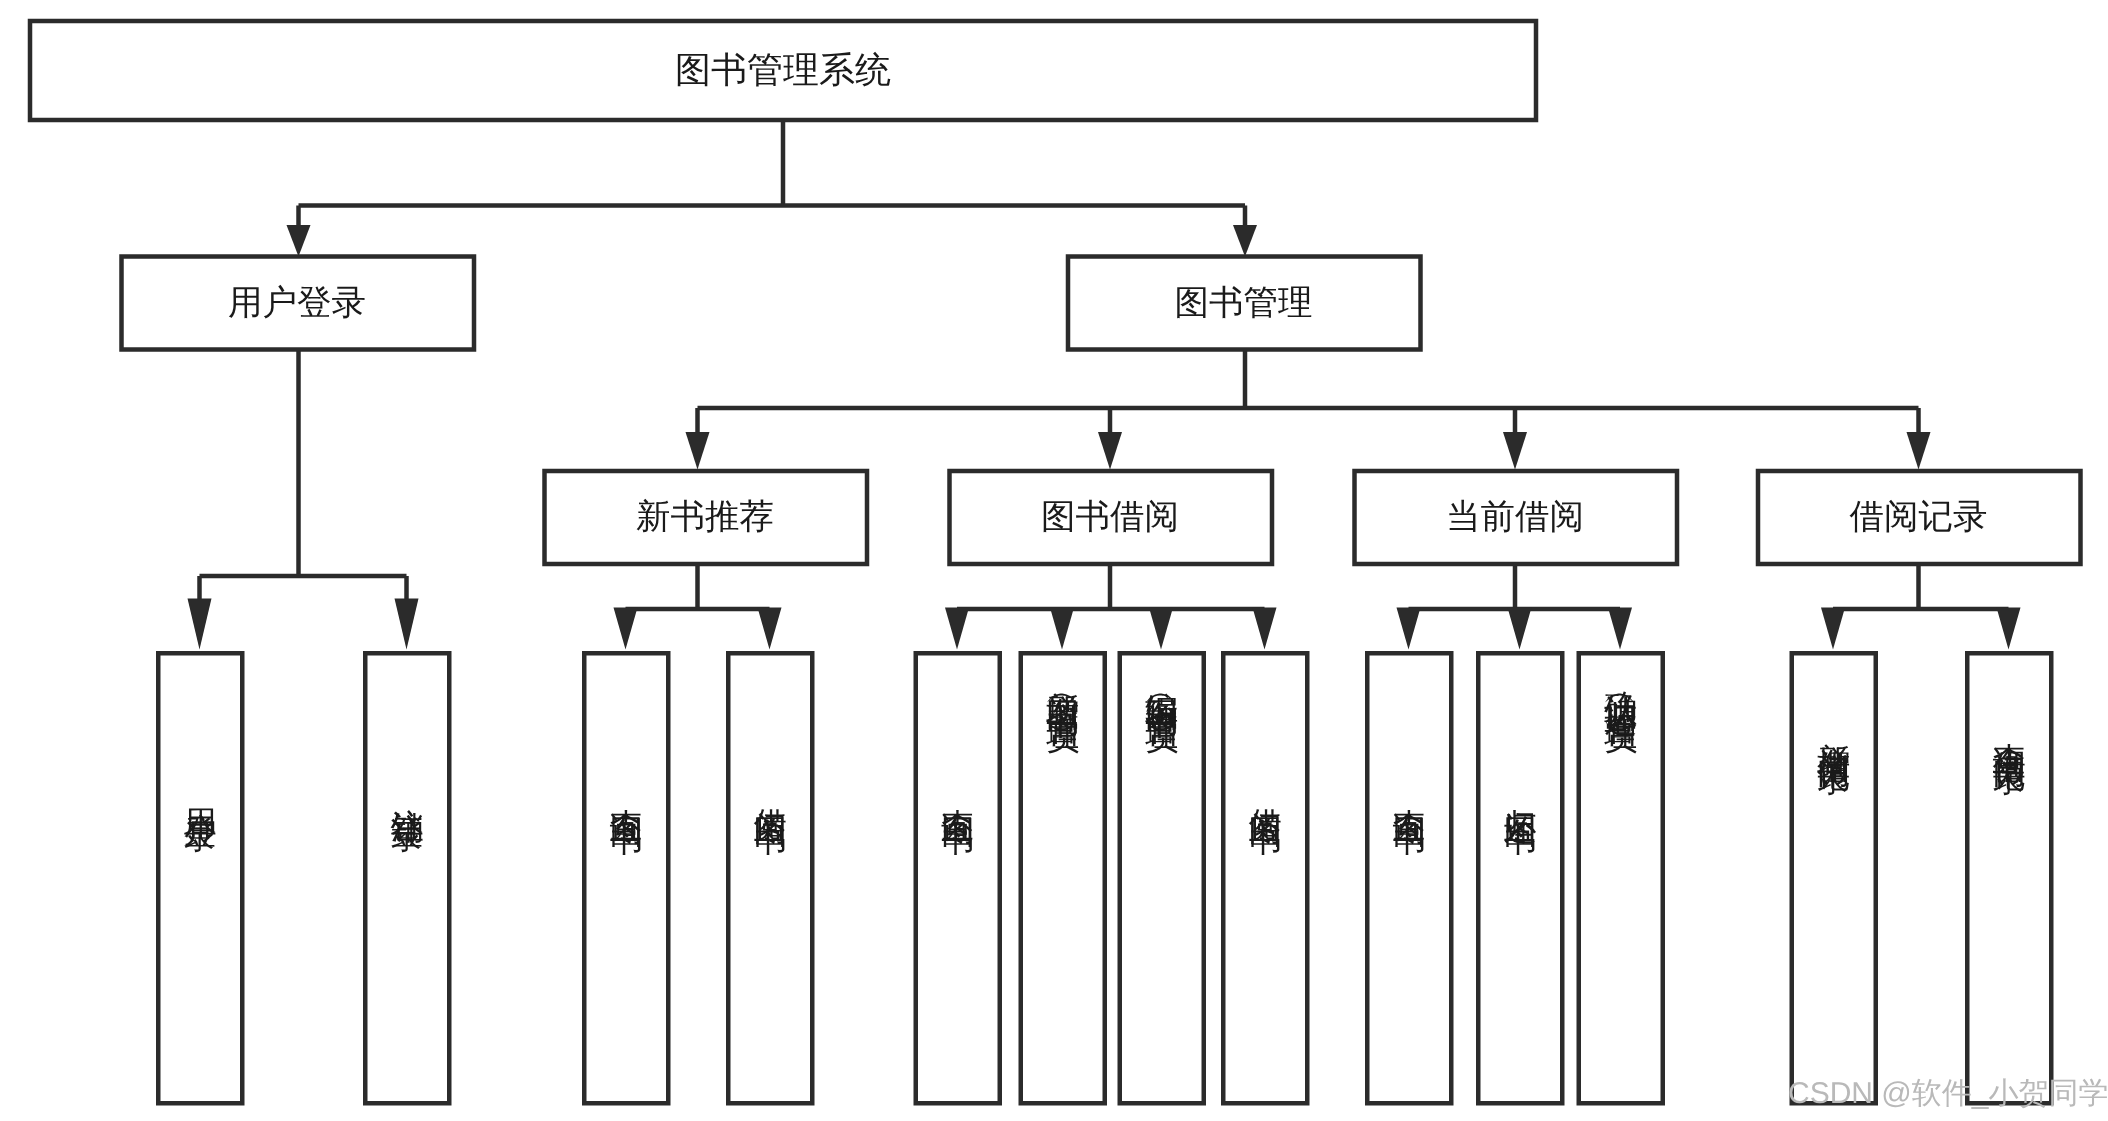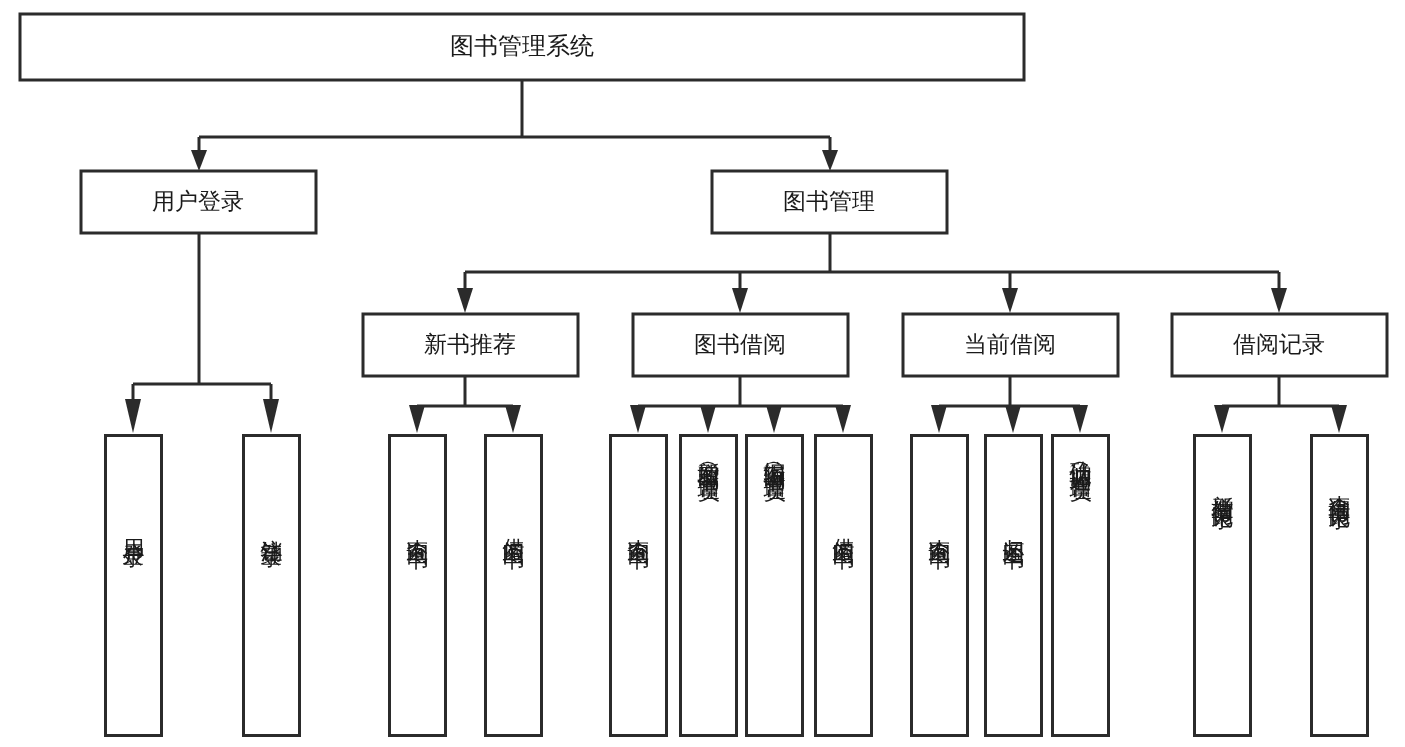--- a/index.html
+++ b/index.html
@@ -227,14 +227,15 @@
   </div>
 
   <div class="vert-box" style="left:1193px; top:434px; width:59px; height:303px; padding-top:40px;">
     <span class="vert-text">新增借阅记录</span>
   </div>
 
   <div class="vert-box" style="left:1310px; top:434px; width:59px; height:303px; padding-top:40px;">
     <span class="vert-text">查询借阅记录</span>
   </div>
 
+  <div class="watermark" style="left:1192px; top:715px;">CSDN @软件_小贺同学</div>
 
 </div>
 
 </body></html>

